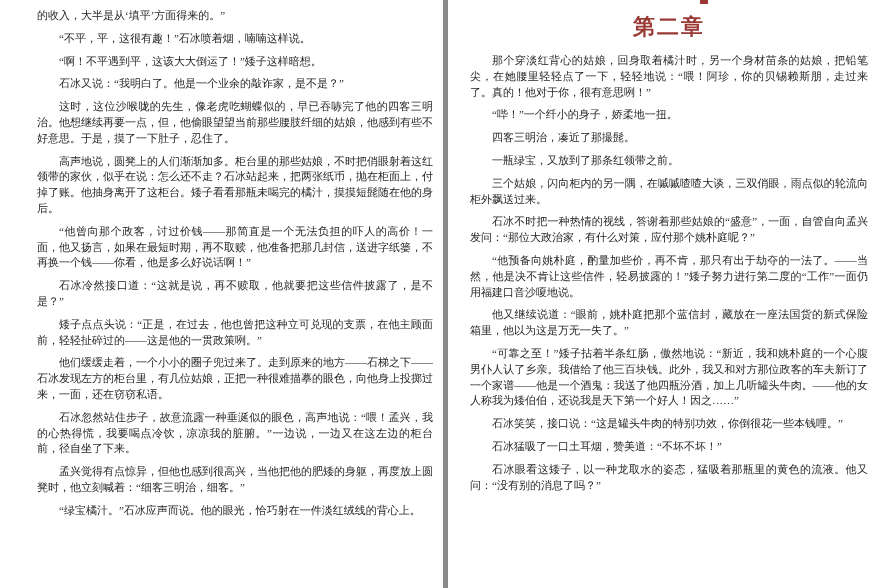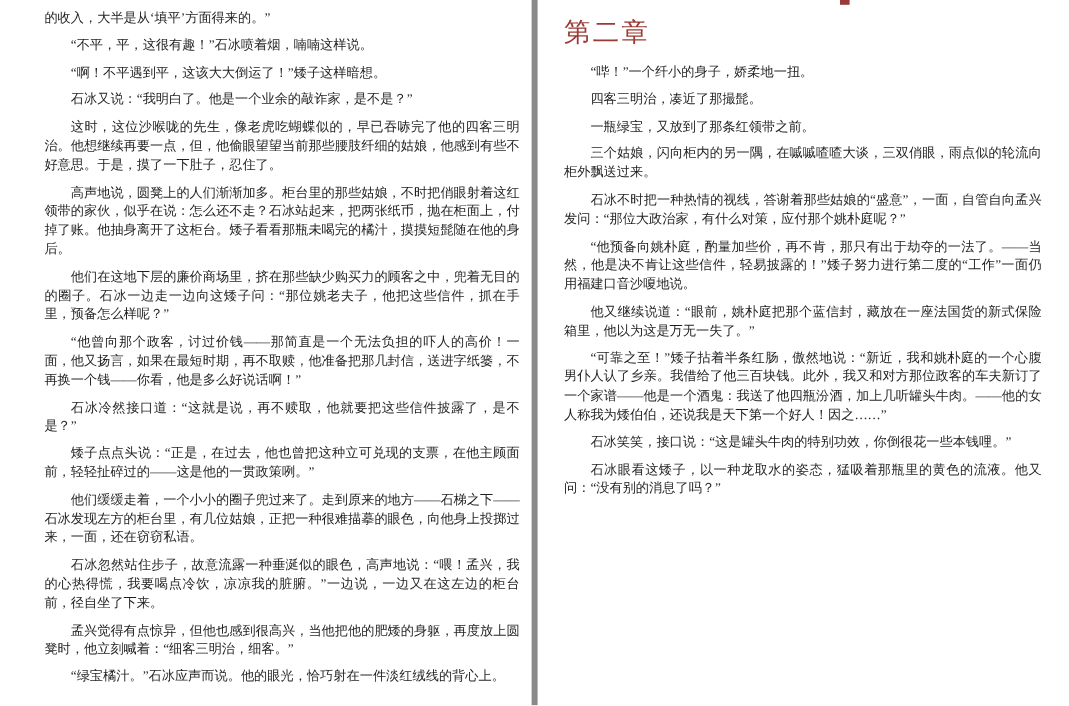--- a/index.html
+++ b/index.html
@@ -25,23 +25,23 @@
     word-break:break-all;
   }
   .page p.no-indent { text-indent:0; }
   .divider {
     position:absolute; top:0; left:443px;
     width:5px; height:588px;
     background:#8a8a8a;
   }
   .chapter-title {
     margin:14px 0 13px 0;
-    text-align:left;
+    text-align:center;
     font-size:22px;
-    font-weight:normal;
+    font-weight:bold;
     letter-spacing:2px;
     line-height:26px;
   }
   .clipped-frag {
     position:absolute;
     top:0; left:700px;
     width:8px; height:4px;
   }
 </style>
 </head>
@@ -49,42 +49,43 @@
 
 <div class="spread" style="color: rgb(31, 31, 31);">
 
   <div class="page page-left">
     <p class="no-indent">的收入，大半是从‘填平’方面得来的。”</p>
     <p>“不平，平，这很有趣！”石冰喷着烟，喃喃这样说。</p>
     <p>“啊！不平遇到平，这该大大倒运了！”矮子这样暗想。</p>
     <p>石冰又说：“我明白了。他是一个业余的敲诈家，是不是？”</p>
     <p>这时，这位沙喉咙的先生，像老虎吃蝴蝶似的，早已吞哧完了他的四客三明治。他想继续再要一点，但，他偷眼望望当前那些腰肢纤细的姑娘，他感到有些不好意思。于是，摸了一下肚子，忍住了。</p>
     <p>高声地说，圆凳上的人们渐渐加多。柜台里的那些姑娘，不时把俏眼射着这红领带的家伙，似乎在说：怎么还不走？石冰站起来，把两张纸币，抛在柜面上，付掉了账。他抽身离开了这柜台。矮子看看那瓶未喝完的橘汁，摸摸短髭随在他的身后。</p>
-    <p>他们在这地下层的廉价商场里，挤在那些缺少购买力的顾客之中，兜着无目的的圈子。石冰一边走一边向这矮子问：“那位姚老夫子，他把这些信件，抓在手里，预备怎么样呢？”</p>
     <p>“他曾向那个政客，讨过价钱——那简直是一个无法负担的吓人的高价！一面，他又扬言，如果在最短时期，再不取赎，他准备把那几封信，送进字纸篓，不再换一个钱——你看，他是多么好说话啊！”</p>
     <p>石冰冷然接口道：“这就是说，再不赎取，他就要把这些信件披露了，是不是？”</p>
     <p>矮子点点头说：“正是，在过去，他也曾把这种立可兑现的支票，在他主顾面前，轻轻扯碎过的——这是他的一贯政策咧。”</p>
     <p>他们缓缓走着，一个小小的圈子兜过来了。走到原来的地方——石梯之下——石冰发现左方的柜台里，有几位姑娘，正把一种很难描摹的眼色，向他身上投掷过来，一面，还在窃窃私语。</p>
     <p>石冰忽然站住步子，故意流露一种垂涎似的眼色，高声地说：“喂！孟兴，我的心热得慌，我要喝点冷饮，凉凉我的脏腑。”一边说，一边又在这左边的柜台前，径自坐了下来。</p>
     <p>孟兴觉得有点惊异，但他也感到很高兴，当他把他的肥矮的身躯，再度放上圆凳时，他立刻喊着：“细客三明治，细客。”</p>
     <p>“绿宝橘汁。”石冰应声而说。他的眼光，恰巧射在一件淡红绒线的背心上。</p>
 
   </div>
 
   <div class="divider" style="background: rgb(138, 138, 138);"></div>
 
   <div class="clipped-frag" style="background: rgb(154, 58, 52);"></div>
 
   <div class="page page-right">
     <div class="chapter-title" style="color: rgb(154, 58, 52);">第二章</div>
+    <p>那个穿淡红背心的姑娘，回身取着橘汁时，另一个身材苗条的姑娘，把铅笔尖，在她腰里轻轻点了一下，轻轻地说：“喂！阿珍，你的贝锡赖斯朋，走过来了。真的！他对于你，很有意思咧！”</p>
     <p>“哔！”一个纤小的身子，娇柔地一扭。</p>
     <p>四客三明治，凑近了那撮髭。</p>
     <p>一瓶绿宝，又放到了那条红领带之前。</p>
     <p>三个姑娘，闪向柜内的另一隅，在嘁嘁喳喳大谈，三双俏眼，雨点似的轮流向柜外飘送过来。</p>
     <p>石冰不时把一种热情的视线，答谢着那些姑娘的“盛意”，一面，自管自向孟兴发问：“那位大政治家，有什么对策，应付那个姚朴庭呢？”</p>
     <p>“他预备向姚朴庭，酌量加些价，再不肯，那只有出于劫夺的一法了。——当然，他是决不肯让这些信件，轻易披露的！”矮子努力进行第二度的“工作”一面仍用福建口音沙嗄地说。</p>
     <p>他又继续说道：“眼前，姚朴庭把那个蓝信封，藏放在一座法国货的新式保险箱里，他以为这是万无一失了。”</p>
     <p>“可靠之至！”矮子拈着半条红肠，傲然地说：“新近，我和姚朴庭的一个心腹男仆人认了乡亲。我借给了他三百块钱。此外，我又和对方那位政客的车夫新订了一个家谱——他是一个酒鬼：我送了他四瓶汾酒，加上几听罐头牛肉。——他的女人称我为矮伯伯，还说我是天下第一个好人！因之……”</p>
     <p>石冰笑笑，接口说：“这是罐头牛肉的特别功效，你倒很花一些本钱哩。”</p>
+    <p>石冰猛吸了一口土耳烟，赞美道：“不坏不坏！”</p>
     <p>石冰眼看这矮子，以一种龙取水的姿态，猛吸着那瓶里的黄色的流液。他又问：“没有别的消息了吗？”</p>
   </div>
 
 </div>
 
 </body></html>

